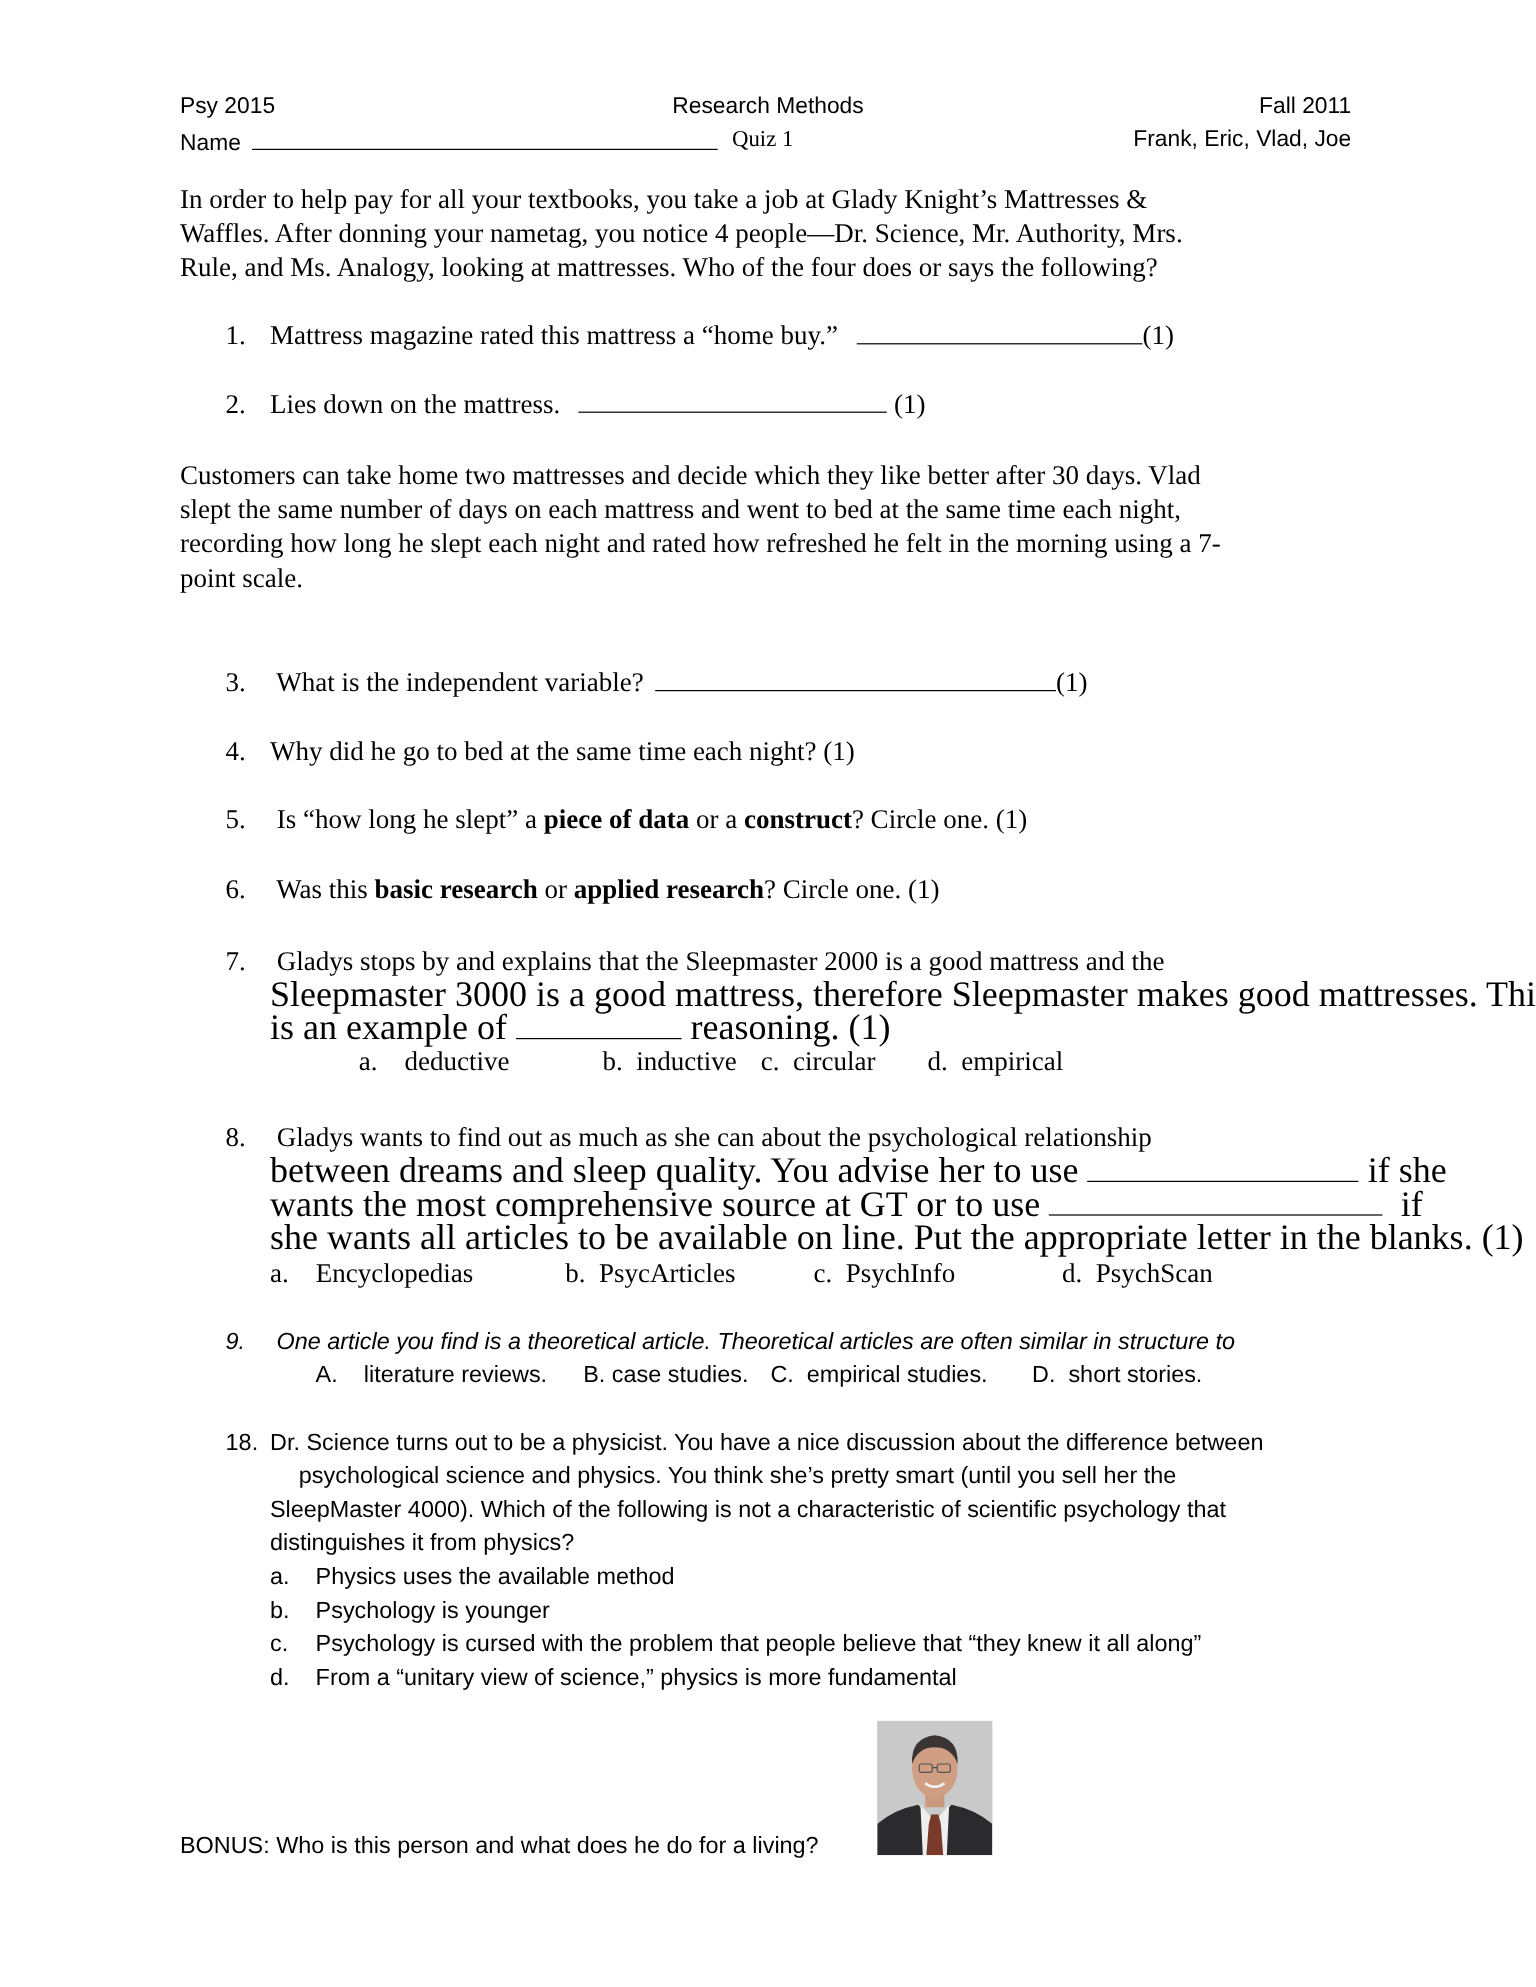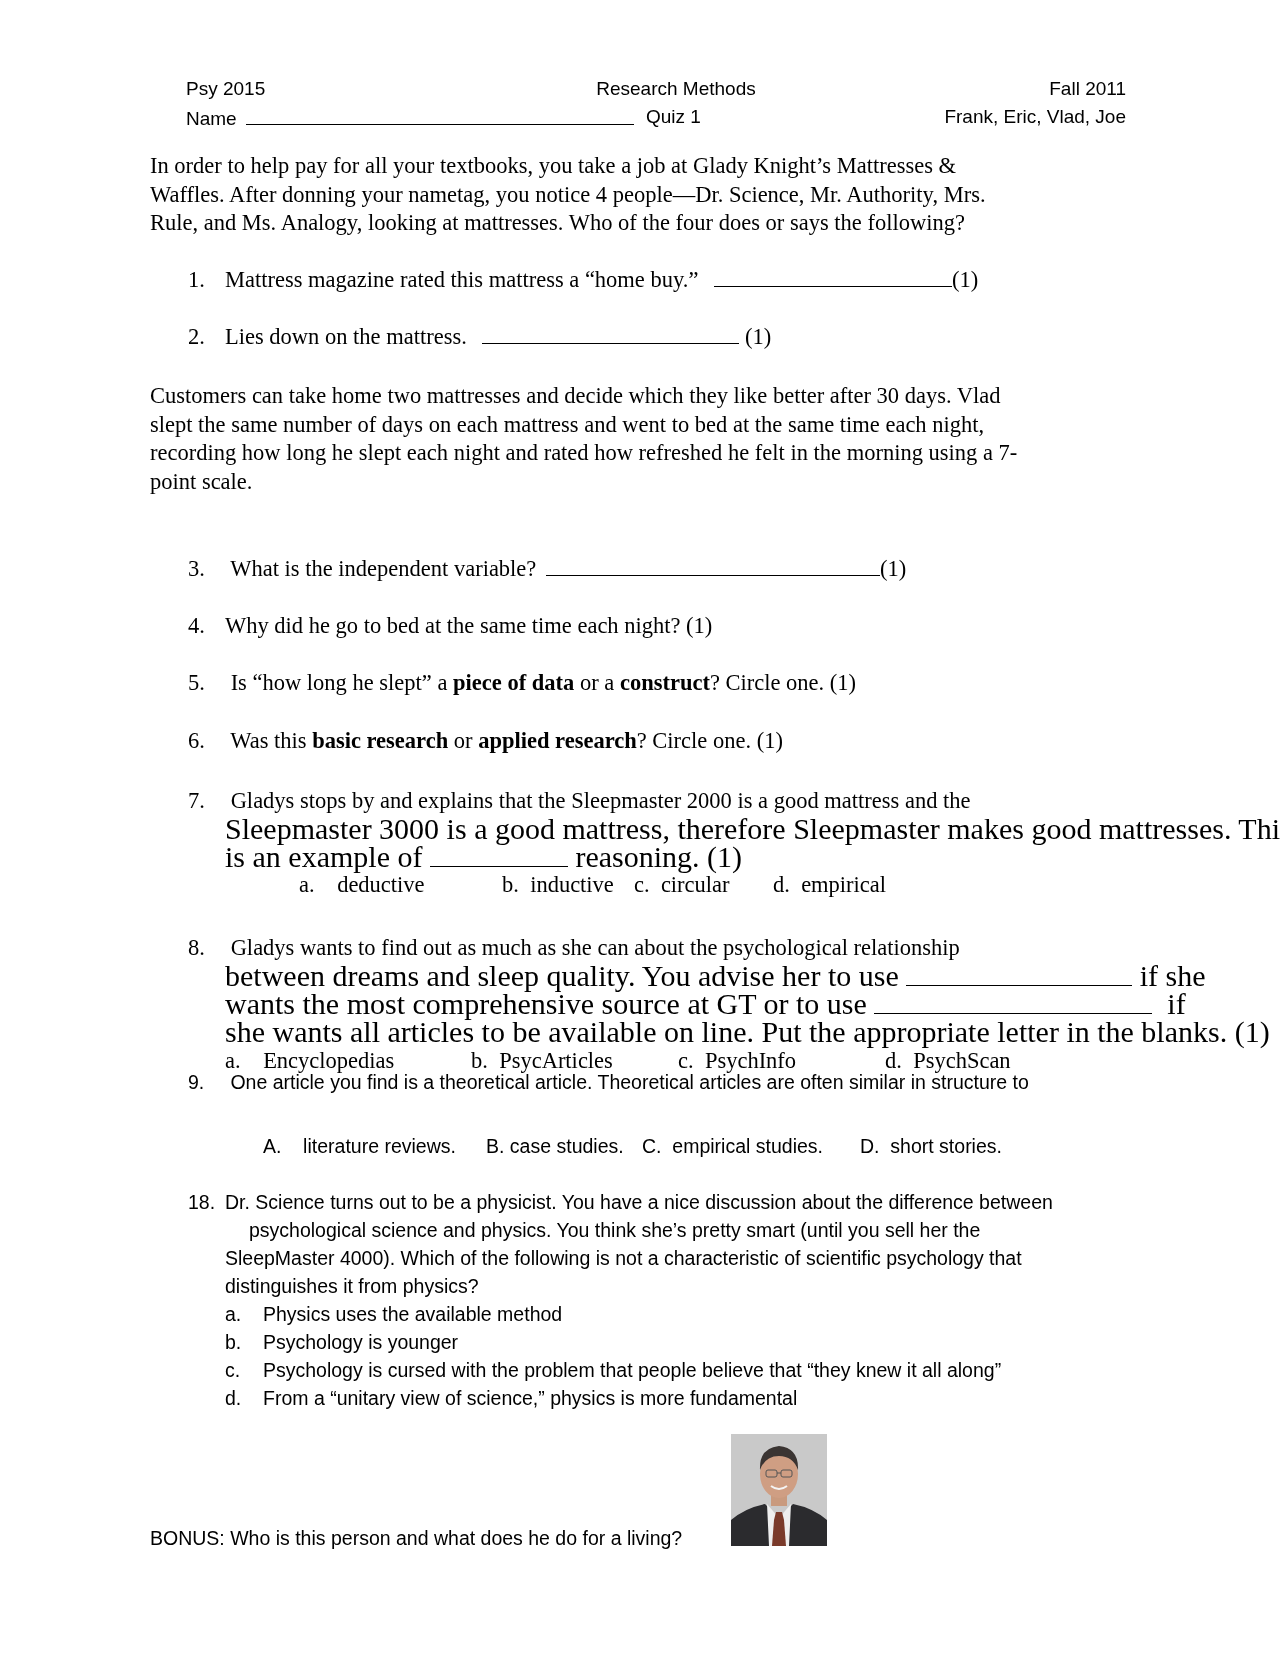--- a/index.html
+++ b/index.html
@@ -3,21 +3,21 @@
   <meta charset="utf-8">
   <style>
     html, body { margin: 0; padding: 0; background: #ffffff; }
     body { width: 1280px; height: 1656px; position: relative; overflow: hidden; color: #000; }
     .page { position: absolute; left: 0; top: 0; width: 1280px; height: 1656px; }
     .sans { font-family: "Liberation Sans", "DejaVu Sans", sans-serif; }
     .serif { font-family: "Liberation Serif", "DejaVu Serif", serif; }
     .abs { position: absolute; white-space: nowrap; }
 
     
-    .hdr { font-size: 19px; margin-left: 36px; }
+    .hdr { font-size: 19px; }
     .hdr-left { left: 150px; }
     .hdr-center { left: 550px; width: 180px; text-align: center; }
     .hdr-right { right: 154px; text-align: right; }
     .blank-line { display: inline-block; border-bottom: 1.5px solid #000; height: 18px; vertical-align: baseline; }
 
     .para { position: absolute; left: 150px; width: 980px; font-size: 22.5px; line-height: 28.5px; }
     .q { position: absolute; left: 188px; font-size: 22.5px; line-height: 28.5px; white-space: nowrap; }
     .q .num { display: inline-block; width: 37px; }
     .q-body { position: absolute; left: 225px; font-size: 30px; line-height: 28.5px; white-space: nowrap; }
     .opt-row { position: absolute; font-size: 22.5px; line-height: 28.5px; white-space: nowrap; }
@@ -33,21 +33,21 @@
 <div class="page">
 
   <div class="abs sans hdr hdr-left" style="top:78px;">Psy 2015</div>
   <div class="abs sans hdr hdr-center" style="top:78px;">Research Methods</div>
   <div class="abs sans hdr hdr-right" style="top:78px;">Fall 2011</div>
 
   <div class="abs sans hdr hdr-left" style="top:106px;">
     <span>Name</span>
     <span class="blank-line" style="width:388px;margin-left:4px;"></span>
   </div>
-  <div class="abs sans hdr" style="top:106px;left:610px;">Quiz 1</div>
+  <div class="abs sans hdr" style="top:106px;left:610px;font-family:Liberation Serif, serif;">Quiz 1</div>
   <div class="abs sans hdr hdr-right" style="top:106px;">Frank, Eric, Vlad, Joe</div>
 
   <div class="para serif" style="top:152px;">
     <div>In order to help pay for all your textbooks, you take a job at Glady Knight’s Mattresses &amp;</div>
     <div>Waffles.  After donning your nametag, you notice 4 people—Dr. Science, Mr. Authority, Mrs.</div>
     <div>Rule, and Ms. Analogy, looking at mattresses.  Who of the four does or says the following?</div>
   </div>
 
   <div class="q serif" style="top:266px;">
     <span class="num">1.</span><span>Mattress magazine rated this mattress a “home buy.”</span>
@@ -119,21 +119,21 @@
     <span>if</span>
   </div>
   <div class="q-body serif" style="top:1018px;">she wants all articles to be available on line.  Put the appropriate letter in the blanks. (1)</div>
   <div class="opt-row serif" style="top:1047px;left:0;width:1280px;">
     <span class="opt" style="left:225px;"><span>a.</span>&nbsp;&nbsp;&nbsp;&nbsp;<span>Encyclopedias</span></span>
     <span class="opt" style="left:471px;"><span>b.</span>&nbsp;&nbsp;<span>PsycArticles</span></span>
     <span class="opt" style="left:678px;"><span>c.</span>&nbsp;&nbsp;<span>PsychInfo</span></span>
     <span class="opt" style="left:885px;"><span>d.</span>&nbsp;&nbsp;<span>PsychScan</span></span>
   </div>
 
-  <div class="q sans sq" style="top:1068px;">
+  <div class="q sans sq" style="top:1104px;font-style:italic;">
     <span class="num">9.</span>
     <span>One article you find is a theoretical article.  Theoretical articles are often similar in structure to</span>
   </div>
   <div class="opt-row sans sq" style="top:1132px;left:0;width:1280px;">
     <span class="opt" style="left:263px;"><span>A.</span>&nbsp;&nbsp;&nbsp;&nbsp;<span>literature reviews.</span></span>
     <span class="opt" style="left:486px;"><span>B.</span> <span>case studies.</span></span>
     <span class="opt" style="left:642px;"><span>C.</span>&nbsp; <span>empirical studies.</span></span>
     <span class="opt" style="left:860px;"><span>D.</span>&nbsp; <span>short stories.</span></span>
   </div>
 

